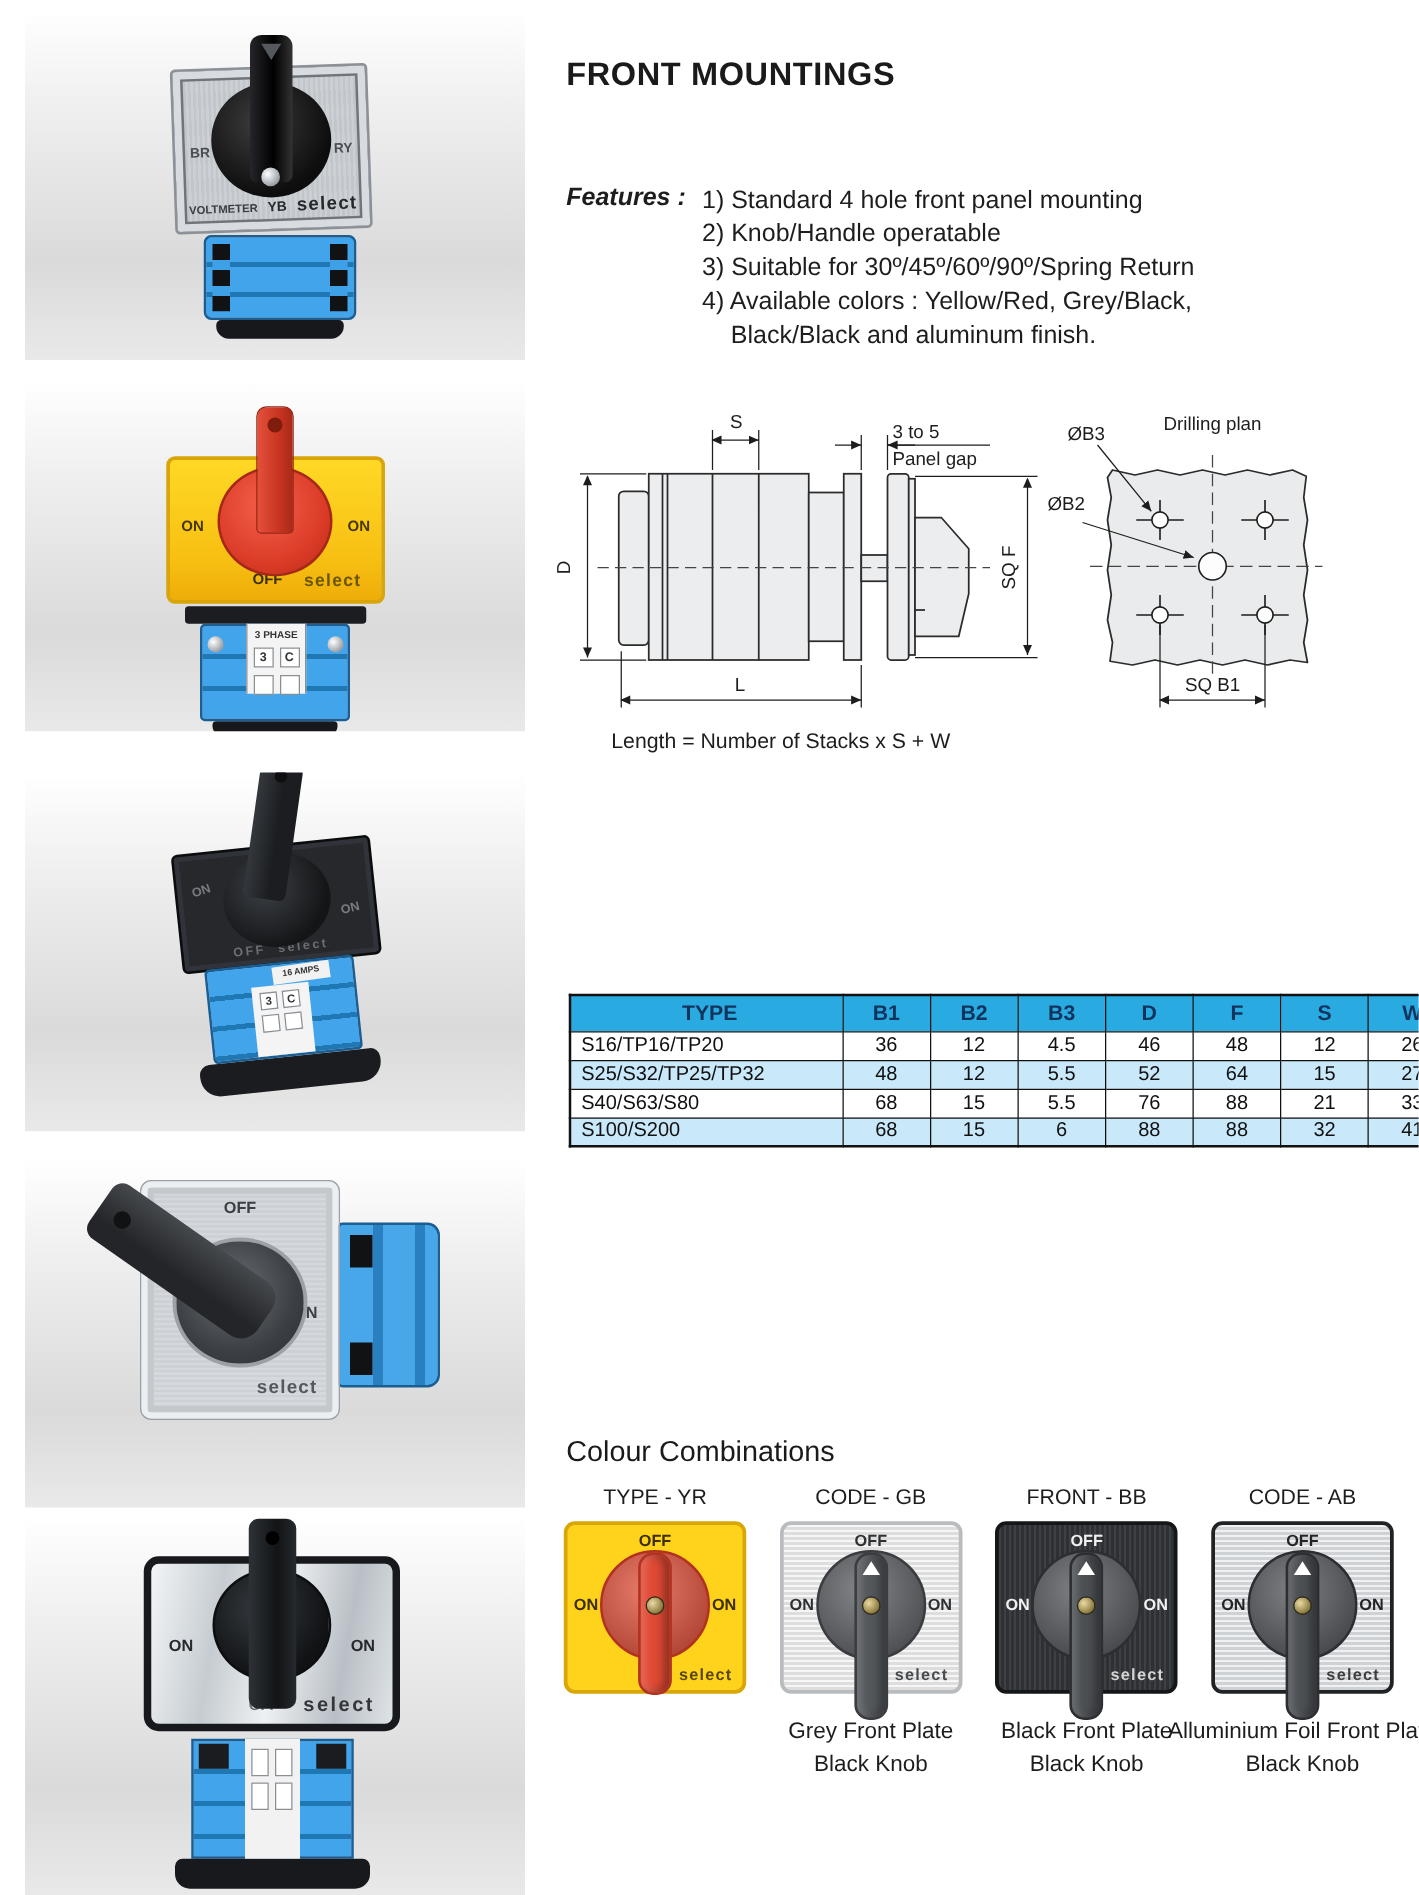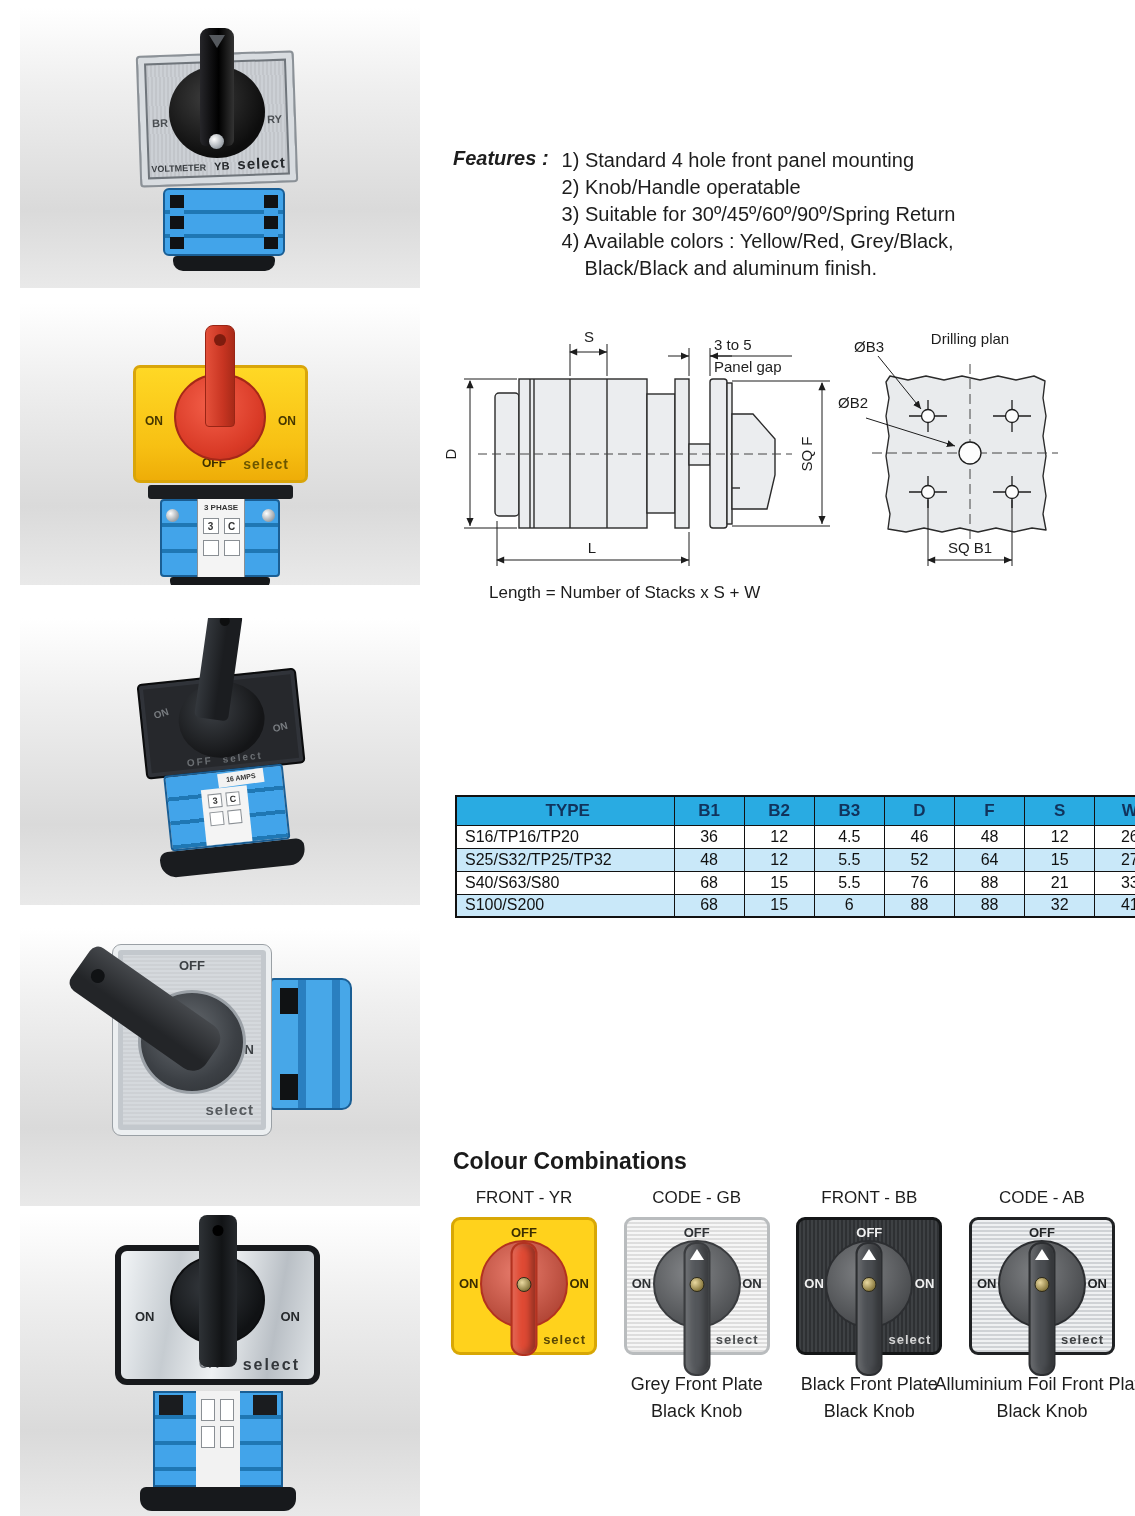--- a/index.html
+++ b/index.html
@@ -53,21 +53,21 @@
   .sw2-brand { right:16px; bottom:8px; font-size:14px; font-weight:bold; letter-spacing:1px; color:#6b5600; }
   .sw2-knob { left:154px; top:70px; width:92px; height:88px; border-radius:50%; z-index:3;
     background:radial-gradient(circle at 42% 35%, #f4604a, #d93a26 65%, #b52c1a); border:2px solid #a52818; }
   .sw2-handle { left:185px; top:22px; width:30px; height:102px; z-index:4; border-radius:8px 8px 4px 4px;
     background:linear-gradient(90deg,#e4503a,#c83522 60%,#a82a18); border:1px solid #992515; }
   .sw2-handle::before { content:""; position:absolute; left:50%; top:8px; transform:translateX(-50%);
     width:12px; height:12px; border-radius:50%; background:#7e1c0e; }
   .sw2-gasket { left:128px; top:182px; width:145px; height:14px; background:#1b1d20; border-radius:3px; }
   .sw2-body { left:140px; top:196px; width:120px; height:78px; border:2px solid #1a5e94; border-radius:4px; z-index:1;
     background:repeating-linear-gradient(180deg,#42a4ea 0 22px,#1f77b4 22px 26px); }
-  .sw2-strip { left:177px; top:196px; width:48px; height:78px; background:#f4f4f4; z-index:2;
+  .sw2-strip { left:177px; top:196px; width:48px; height:56px; background:#f4f4f4; z-index:2;
     border-left:1px solid #8a8f94; border-right:1px solid #8a8f94; display:flex; flex-direction:column; align-items:center; }
   .sw2-phase { position:static !important; font-size:8px; font-weight:bold; color:#333; margin-top:4px; white-space:nowrap; }
   .sw2-cells, .sw2-cells2 { position:static !important; display:flex; gap:5px; margin-top:6px; }
   .sw2-cells i, .sw2-cells2 i { width:16px; height:16px; border:1.5px solid #8a8f94; background:#fff;
     font-style:normal; font-size:10px; font-weight:bold; color:#333; display:flex; align-items:center; justify-content:center; }
   .sw2-scr1 { left:146px; top:206px; width:13px; height:13px; border-radius:50%; z-index:3;
     background:radial-gradient(circle at 35% 35%, #fff, #9aa0a6 70%); }
   .sw2-scr2 { left:242px; top:206px; width:13px; height:13px; border-radius:50%; z-index:3;
     background:radial-gradient(circle at 35% 35%, #fff, #9aa0a6 70%); }
   .sw2-cap { left:150px; top:274px; width:100px; height:12px; background:#16181b; border-radius:3px 3px 8px 8px; }
@@ -148,21 +148,21 @@
   .diag-caption { position:absolute; left:489px; top:583px; font-size:17px; }
 
   .dim-table { position:absolute; left:455px; top:795px; width:781px; border-collapse:collapse;
     font-size:16px; border:2px solid #111; table-layout:fixed; }
   .dim-table th, .dim-table td { border:1px solid #111; text-align:center; height:23px; padding:1px 3px; color:#111; }
   .dim-table thead th { background:var(--th-bg,#29abe2); color:#11335c; font-size:17px; height:29px; }
   .dim-table .c-type { width:218px; text-align:left; padding-left:8px; }
   .dim-table thead .c-type { text-align:center; }
   .dim-table tbody tr:nth-child(even) td { background:var(--alt-bg,#c9e8f9); }
 
-  .cc-heading { position:absolute; left:453px; top:1148px; font-size:23px; font-weight:bold; color:#1a1a1a; }
+  .cc-heading { position:absolute; left:453px; top:1148px; font-size:23px; font-weight:normal; color:#1a1a1a; }
   .cc-row { position:absolute; left:442px; top:1188px; width:682px; display:flex; justify-content:space-between; }
   .cc-item { width:164px; display:flex; flex-direction:column; align-items:center; }
   .cc-code { font-size:17px; margin-bottom:9px; white-space:nowrap; }
   .cc-plate { position:relative; width:146px; height:138px; border-radius:9px;
     background-color:var(--plate); border:3px solid var(--pb); }
   .cc-gb .cc-plate, .cc-ab .cc-plate {
     background-image:repeating-linear-gradient(180deg, rgba(255,255,255,.55) 0 2px, rgba(0,0,0,.06) 2px 4px); }
   .cc-bb .cc-plate { background-image:repeating-linear-gradient(90deg, rgba(255,255,255,.05) 0 2px, rgba(0,0,0,.12) 2px 4px); }
   .cc-off { position:absolute; top:5px; left:0; right:0; text-align:center; font-size:13px; font-weight:bold; color:var(--lt); }
   .cc-on-l { position:absolute; left:5px; top:56px; font-size:13px; font-weight:bold; color:var(--lt); }
@@ -279,20 +279,21 @@
     <div class="sw5-plate">
       <span class="sw5-onl">ON</span>
       <span class="sw5-onr">ON</span>
       <span class="sw5-off">OFF</span>
       <span class="sw5-brand">select</span>
     </div>
     <div class="sw5-knob"></div>
     <div class="sw5-handle"></div>
   </div>
 
+  <div class="title">FRONT MOUNTINGS</div>
 
   <div class="features">
     <div class="f-label">Features :</div>
     <div class="f-items">
       <div class="f-item">1) Standard 4 hole front panel mounting</div>
       <div class="f-item">2) Knob/Handle operatable</div>
       <div class="f-item">3) Suitable for 30º/45º/60º/90º/Spring Return</div>
       <div class="f-item">4) Available colors : Yellow/Red, Grey/Black,</div>
       <div class="f-item f-cont">Black/Black and aluminum finish.</div>
     </div>
@@ -452,21 +453,21 @@
         <td>8</td>
       </tr>
     </tbody>
   </table>
 
   <div class="cc-heading">Colour Combinations</div>
 
   <div class="cc-row">
 
     <div class="cc-item cc-yr" style="--plate: #ffd21c; --pb: #d8a705; --knob: #e04a34; --kb: #b23220; --lt: #3b2e00;">
-      <div class="cc-code">FRONT - YR</div>
+      <div class="cc-code">TYPE - YR</div>
       <div class="cc-plate">
         <span class="cc-off">OFF</span>
         <span class="cc-on-l">ON</span>
         <span class="cc-on-r">ON</span>
         <span class="cc-brand">select</span>
         <div class="cc-knob"></div>
         <div class="cc-handle"></div>
 
         <div class="cc-screw"></div>
       </div>

